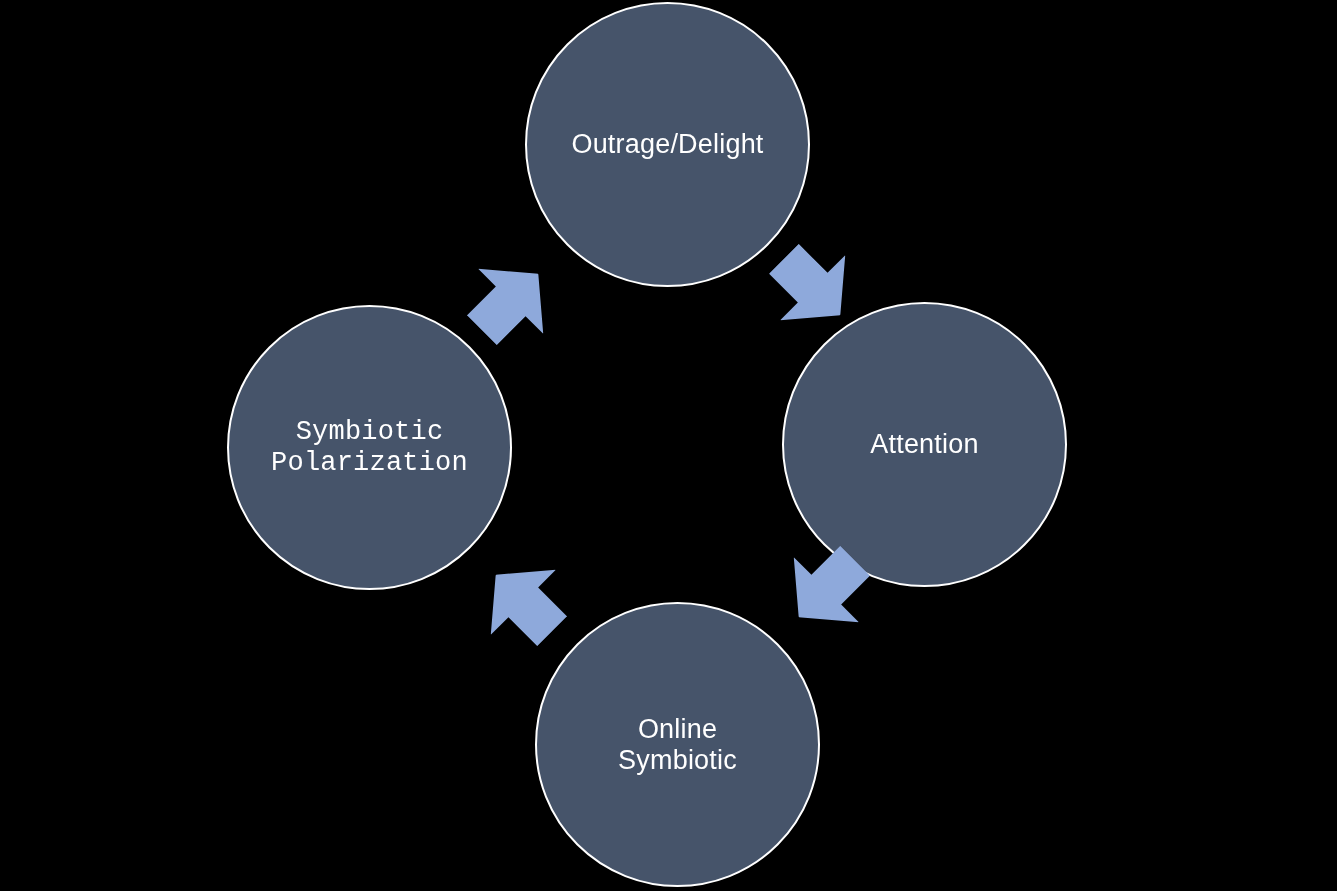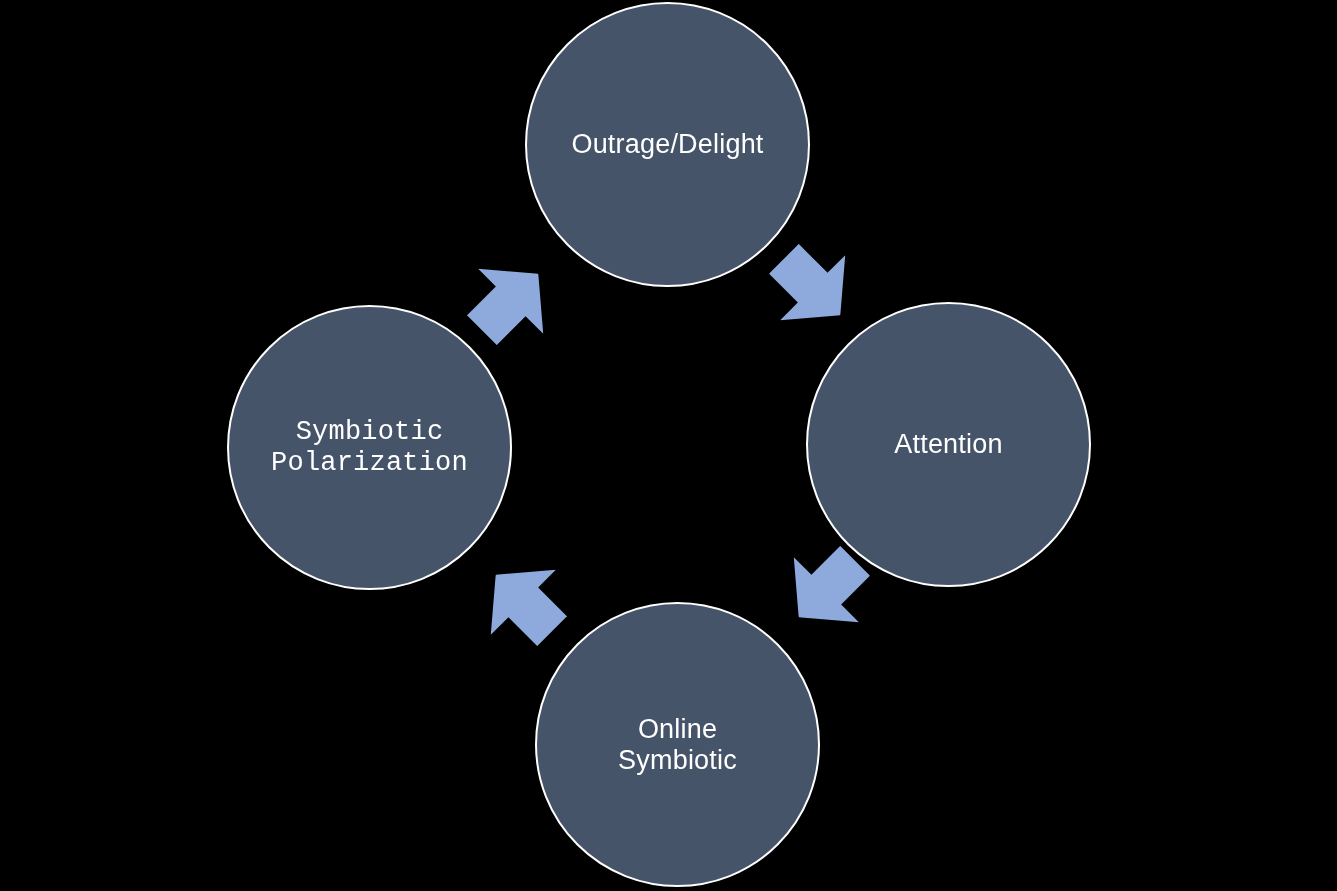--- a/index.html
+++ b/index.html
@@ -32,21 +32,21 @@
   .cycle-node .line {
     display: block;
     color: var(--text-color, #FFFFFF);
     font-size: 27px;
     line-height: 31px;
     font-weight: 400;
     letter-spacing: 0.2px;
     white-space: nowrap;
   }
   .node-top    { left: 525px; top: 2px;   }
-  .node-right  { left: 806px; top: 302px; }
+  .node-right  { left: 782px; top: 302px; }
   .node-bottom { left: 535px; top: 602px; }
   .node-left   { left: 227px; top: 305px; font-family: Liberation Mono, monospace; }
 
   .cycle-arrow {
     position: absolute;
     width: 80px;
     height: 92px;
     background: var(--arrow-fill, #8EA9DB);
     clip-path: polygon(0 25px, 41px 25px, 41px 0, 80px 46px, 41px 92px, 41px 67px, 0 67px);
   }

